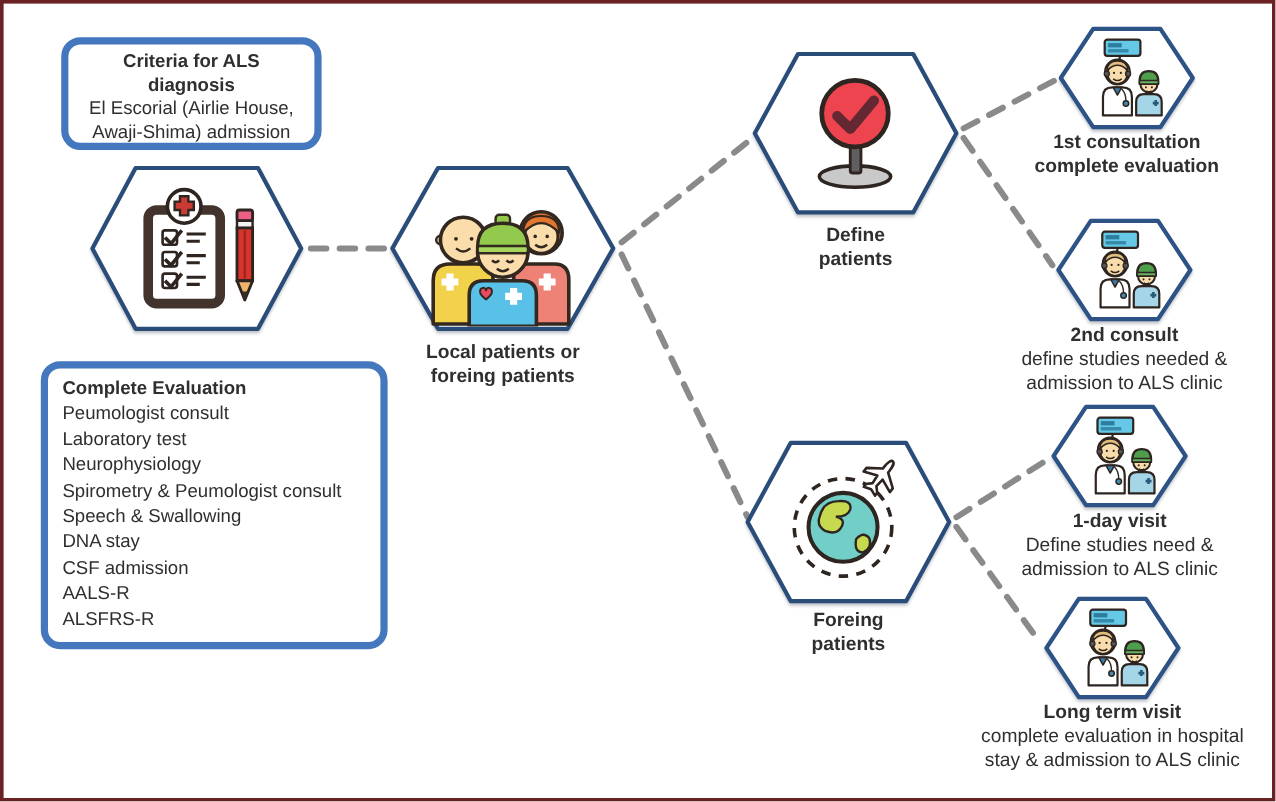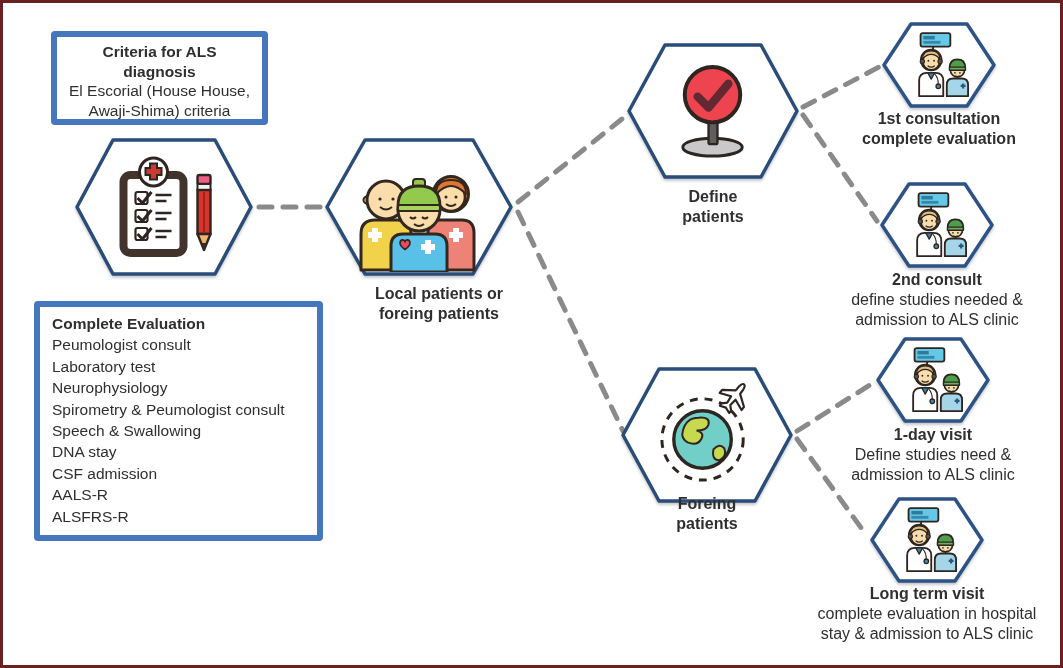--- a/index.html
+++ b/index.html
@@ -4,21 +4,21 @@
 <style>
   html,body{margin:0;padding:0;background:#fff;}
   .stage{
     position:relative;width:1063px;height:668px;box-sizing:border-box;
     background:#ffffff;border:3px solid #6a2121;overflow:hidden;
     font-family:"Liberation Sans",sans-serif;color:#2f2f2f;
   }
   .connector-layer{position:absolute;left:0;top:0;width:100%;height:100%;pointer-events:none;}
 
   .info-box{
-    position:absolute;background:#fff;border:6px solid #4477be;border-radius:4px;
+    position:absolute;background:#fff;border:6px solid #4477be;border-radius:16px;
     box-sizing:border-box;
   }
   #criteria-box{left:48px;top:28px;width:217px;height:94px;padding:5px 10px;text-align:center;
     font-size:15.5px;line-height:1.26;}
   #criteria-box .box-title{font-weight:bold;}
   #evaluation-box{left:31px;top:298px;width:289px;padding:6px 12px 8px 12px;
     font-size:15.5px;line-height:21.4px;}
   #evaluation-box .box-title{font-weight:bold;}
 
   .node{position:absolute;}
@@ -32,23 +32,23 @@
 
   #node-diagnosis{left:70px;top:133px;width:182px;height:142px;}
   #node-patients{left:320px;top:133px;width:192px;height:142px;}
   #node-local{left:622px;top:38px;width:176px;height:140px;}
   #node-foreign{left:616px;top:362px;width:176px;height:140px;}
   #node-consult1{left:878px;top:17px;width:116px;height:90px;}
   #node-consult2{left:876px;top:177px;width:116px;height:90px;}
   #node-oneday{left:872px;top:332px;width:116px;height:90px;}
   #node-longterm{left:866px;top:492px;width:116px;height:90px;}
 
-  #label-patients{left:436px;top:281px;text-align:center;}
+  #label-patients{left:416px;top:281px;text-align:center;}
   #label-local{left:710px;top:184px;}
-  #label-foreign{left:704px;top:491px;}
+  #label-foreign{left:704px;top:505px;}
   #label-consult1{left:936px;top:106px;}
   #label-consult2{left:934px;top:267px;}
   #label-oneday{left:930px;top:422px;}
   #label-longterm{left:924px;top:581px;}
 </style>
 </head>
 <body>
 
 <div class="stage">
 
@@ -59,21 +59,21 @@
       <line x1="515" y1="209" x2="620" y2="428"></line>
       <line x1="800" y1="104" x2="876" y2="64"></line>
       <line x1="800" y1="112" x2="874" y2="218"></line>
       <line x1="794" y1="428" x2="870" y2="380"></line>
       <line x1="794" y1="436" x2="864" y2="533"></line>
     </g>
   </svg>
 
   <div class="info-box" id="criteria-box">
     <div class="box-title">Criteria for ALS diagnosis</div>
-    <div class="box-body">El Escorial (House House, Awaji-Shima) criteria</div>
+    <div class="box-body">El Escorial (Airlie House, Awaji-Shima) admission</div>
   </div>
 
   <div class="info-box" id="evaluation-box">
     <div class="box-title">Complete Evaluation</div>
     <div>Peumologist consult</div>
     <div>Laboratory test</div>
     <div>Neurophysiology</div>
     <div>Spirometry &amp; Peumologist consult</div>
     <div>Speech &amp; Swallowing</div>
     <div>DNA stay</div>

